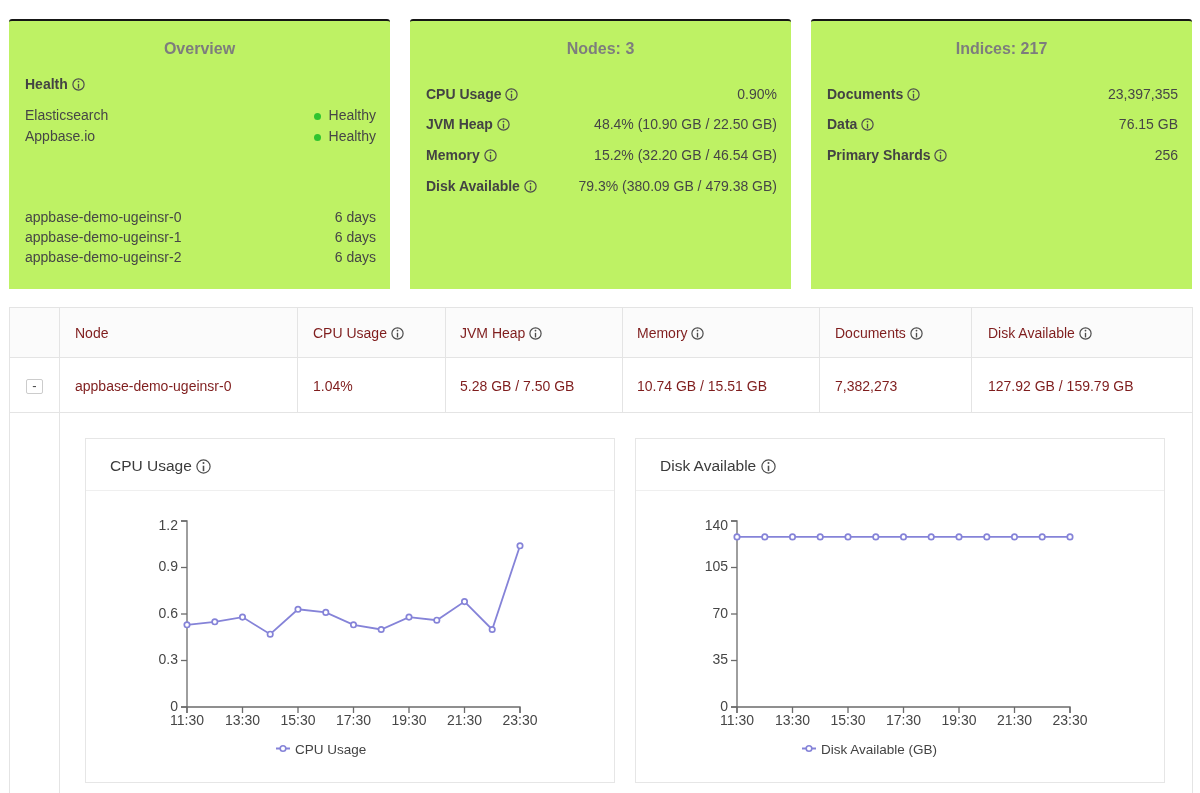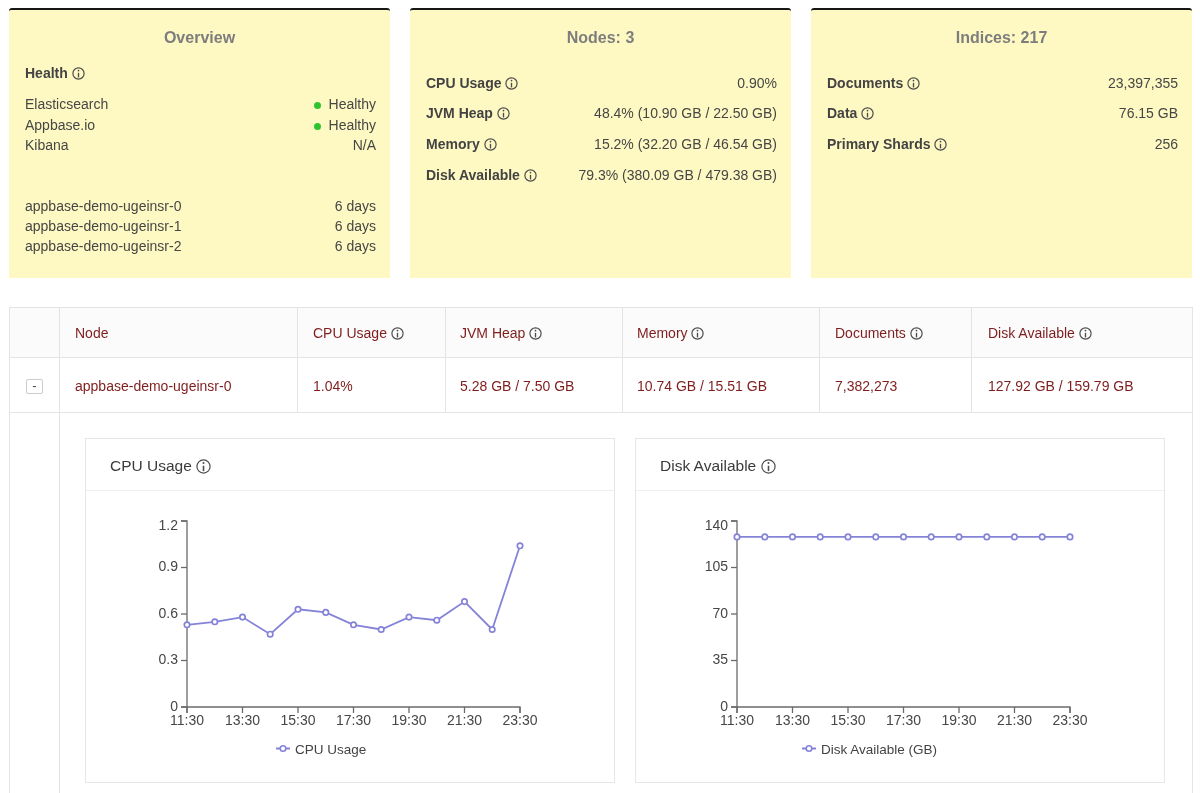--- a/index.html
+++ b/index.html
@@ -1,15 +1,15 @@
 <!DOCTYPE html>
 <html><head><meta charset="utf-8"><style>
 * { margin:0; padding:0; box-sizing:border-box; }
 body { font-family:"Liberation Sans", sans-serif; background:#fff; width:1200px; height:793px; position:relative; overflow:hidden; color:#464646; }
-.panel { position:absolute; top:8px; width:381px; height:270px; background:#fef9c3; border-top:2.5px solid #161616; border-radius:3px 3px 0 0; }
+.panel { position:absolute; top:19px; width:381px; height:270px; background:#bef264; border-top:2.5px solid #161616; border-radius:3px 3px 0 0; }
 .ptitle { position:absolute; top:19px; left:0; width:100%; text-align:center; font-size:16px; font-weight:bold; color:#7d7d7d; }
 .prow { position:absolute; left:16px; right:14px; height:20px; line-height:20px; font-size:14px; }
 .plab { font-weight:bold; font-size:14px; color:#434343; }
 .pval { float:right; color:#464646; }
 .hrow { position:absolute; left:16px; right:14px; height:20px; line-height:20px; font-size:14px; }
 .dot { display:inline-block; width:7px; height:7px; border-radius:50%; background:#2fc42f; margin-right:8px; }
 .vline { position:absolute; width:1px; background:#e4e4e4; }
 .hline { position:absolute; height:1px; background:#e4e4e4; }
 .cell { position:absolute; font-size:14px; color:#7f1d1d; white-space:nowrap; }
 .card { position:absolute; top:438px; width:530px; height:345px; background:#fff; border:1px solid #e6e6e6; }
@@ -21,21 +21,20 @@
 
 <div class="panel" style="left:9px">
   <div class="ptitle">Overview</div>
   <div class="prow" style="top:53px"><span class="plab">Health <svg style="width:13px;height:13px;vertical-align:-2px" viewBox="0 0 13 13">
           <circle cx="6.5" cy="6.5" r="5.6" fill="none" stroke="#4d4d4d" stroke-width="1.2"></circle>
           <circle cx="6.5" cy="3.59" r="0.88" fill="#4d4d4d"></circle>
           <rect x="5.82" y="5.83" width="1.35" height="4.59" fill="#4d4d4d"></rect>
         </svg></span></div>
   <div class="hrow" style="top:84px">Elasticsearch <span class="pval"><span class="dot"></span>Healthy</span></div>
   <div class="hrow" style="top:105px">Appbase.io <span class="pval"><span class="dot"></span>Healthy</span></div>
-  <div class="hrow" style="top:125px">Kibana <span class="pval">N/A</span></div>
   <div class="hrow" style="top:186px">appbase-demo-ugeinsr-0 <span class="pval">6 days</span></div>
   <div class="hrow" style="top:206px">appbase-demo-ugeinsr-1 <span class="pval">6 days</span></div>
   <div class="hrow" style="top:226px">appbase-demo-ugeinsr-2 <span class="pval">6 days</span></div>
 </div>
 
 <div class="panel" style="left:410px">
   <div class="ptitle">Nodes: 3</div>
   <div class="prow" style="top:63px"><span class="plab">CPU Usage <svg style="width:13px;height:13px;vertical-align:-2px" viewBox="0 0 13 13">
           <circle cx="6.5" cy="6.5" r="5.6" fill="none" stroke="#4d4d4d" stroke-width="1.2"></circle>
           <circle cx="6.5" cy="3.59" r="0.88" fill="#4d4d4d"></circle>

